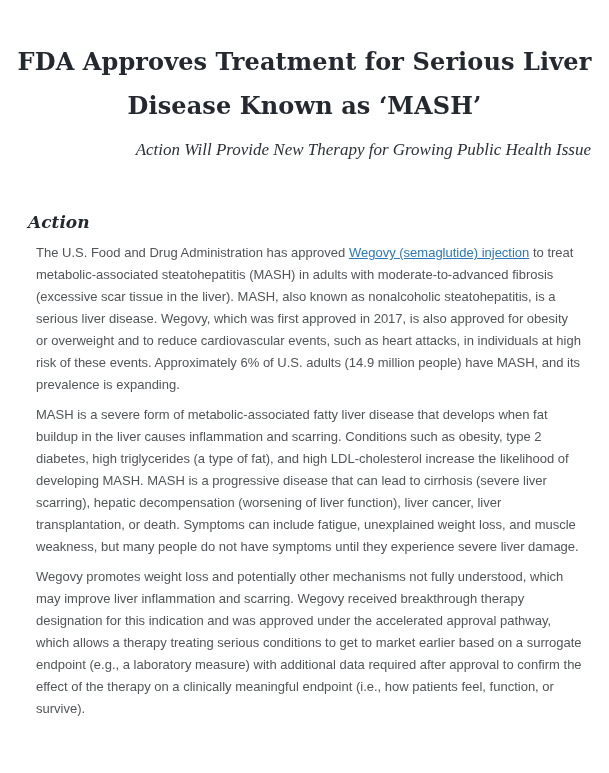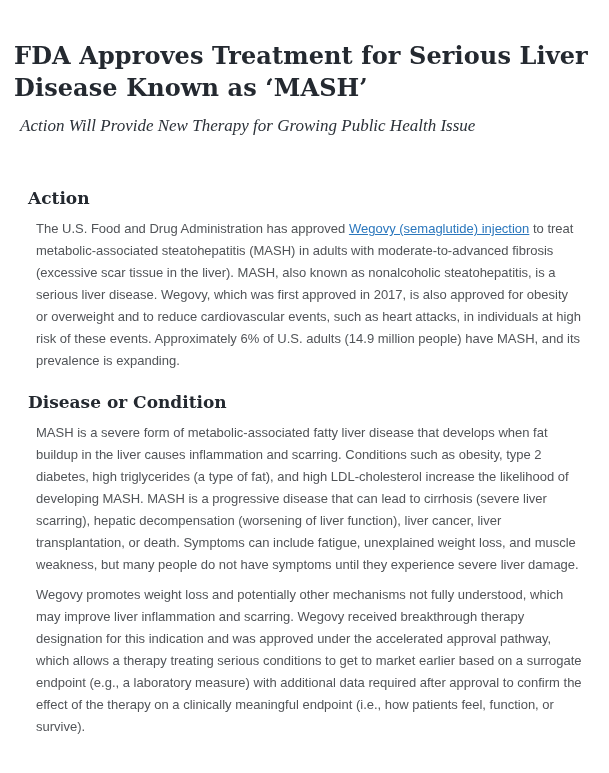--- a/index.html
+++ b/index.html
@@ -16,45 +16,46 @@
     box-sizing: border-box;
     font-family: "Liberation Sans", sans-serif;
   }
   .content {
     padding: 0 26px 0 28px;
   }
   h1.article-title {
     font-family: "DejaVu Serif", "Liberation Serif", serif;
     font-weight: bold;
     font-size: 24px;
-    line-height: 32px;
-    text-align: left;
+    line-height: 44px;
+    text-align: center;
     color: #242930;
     margin: 40px -12px 0 -14px;
     letter-spacing: 0.1px;
   }
   .article-subtitle {
     font-family: "Liberation Serif", "DejaVu Serif", serif;
     font-style: italic;
     font-size: 17px;
     line-height: 24px;
-    text-align: left;
+    text-align: right;
     color: #2b3138;
     margin: 10px -8px 0 -8px;
   }
   h2.section-heading {
     font-family: "DejaVu Serif", "Liberation Serif", serif;
     font-weight: bold;
     font-size: 17px;
     line-height: 24px;
     color: #242930;
     margin: 18px 0 0 0;
   }
   h2.section-heading.first {
     margin-top: 48px;
+    font-style: italic;
   }
   p.body-paragraph {
     font-size: 13px;
     line-height: 22px;
     color: #515458;
     margin: 8px 0 0 8px;
   }
   a.inline-link {
     color: #2b77bd;
     text-decoration: underline;
@@ -68,20 +69,19 @@
   <div class="content">
 
     <h1 class="article-title">FDA Approves Treatment for Serious Liver Disease Known as ‘MASH’</h1>
 
     <div class="article-subtitle">Action Will Provide New Therapy for Growing Public Health Issue</div>
 
     <h2 class="section-heading first">Action</h2>
 
     <p class="body-paragraph"><span>The U.S. Food and Drug Administration has approved</span> <a class="inline-link" href="#">Wegovy (semaglutide) injection</a> <span>to treat metabolic-associated steatohepatitis (MASH) in adults with moderate-to-advanced fibrosis (excessive scar tissue in the liver). MASH, also known as nonalcoholic steatohepatitis, is a serious liver disease. Wegovy, which was first approved in 2017, is also approved for obesity or overweight and to reduce cardiovascular events, such as heart attacks, in individuals at high risk of these events. Approximately 6% of U.S. adults (14.9 million people) have MASH, and its prevalence is expanding.</span></p>
 
-    <h2 class="section-heading">Disease or Condition</h2>
 
     <p class="body-paragraph">MASH is a severe form of metabolic-associated fatty liver disease that develops when fat buildup in the liver causes inflammation and scarring. Conditions such as obesity, type 2 diabetes, high triglycerides (a type of fat), and high LDL-cholesterol increase the likelihood of developing MASH. MASH is a progressive disease that can lead to cirrhosis (severe liver scarring), hepatic decompensation (worsening of liver function), liver cancer, liver transplantation, or death. Symptoms can include fatigue, unexplained weight loss, and muscle weakness, but many people do not have symptoms until they experience severe liver damage.</p>
 
     <p class="body-paragraph">Wegovy promotes weight loss and potentially other mechanisms not fully understood, which may improve liver inflammation and scarring. Wegovy received breakthrough therapy designation for this indication and was approved under the accelerated approval pathway, which allows a therapy treating serious conditions to get to market earlier based on a surrogate endpoint (e.g., a laboratory measure) with additional data required after approval to confirm the effect of the therapy on a clinically meaningful endpoint (i.e., how patients feel, function, or survive).</p>
 
   </div>
 </div>
 
 </body></html>

